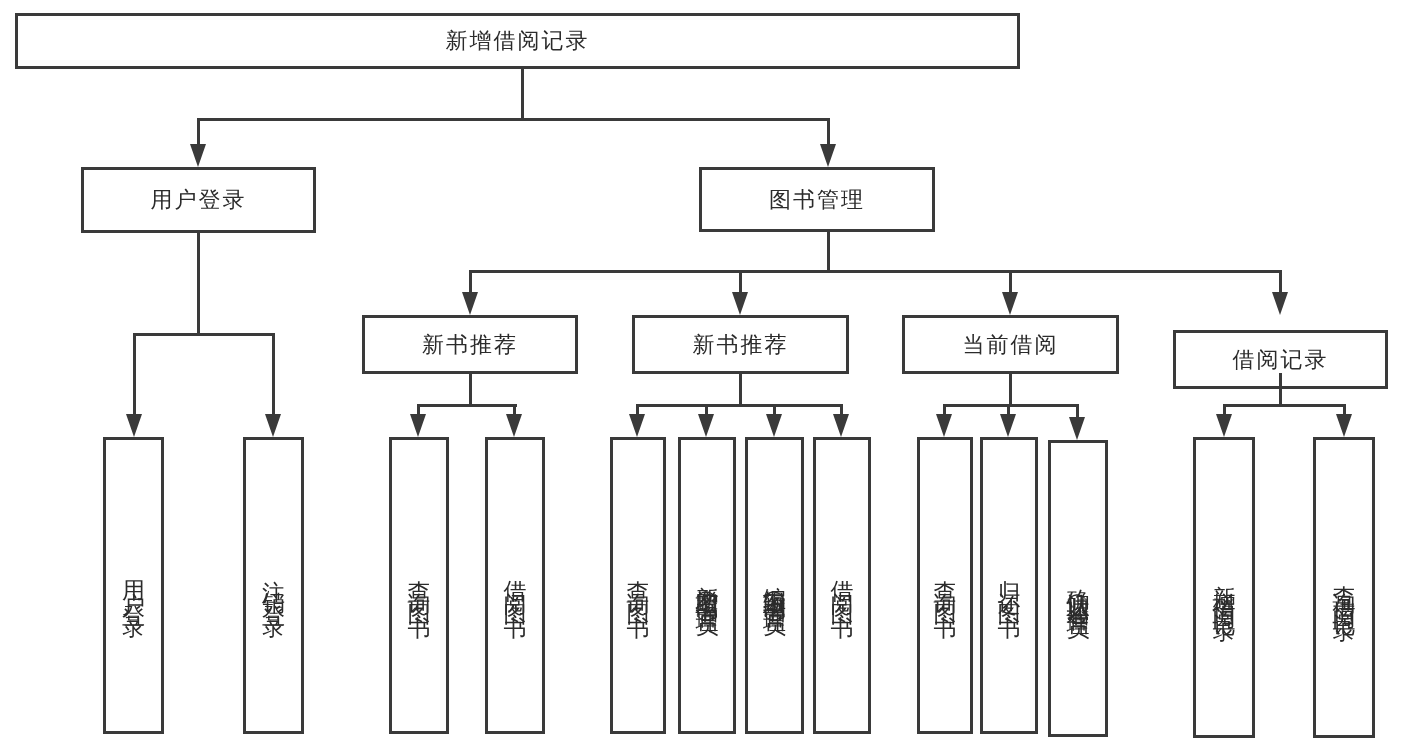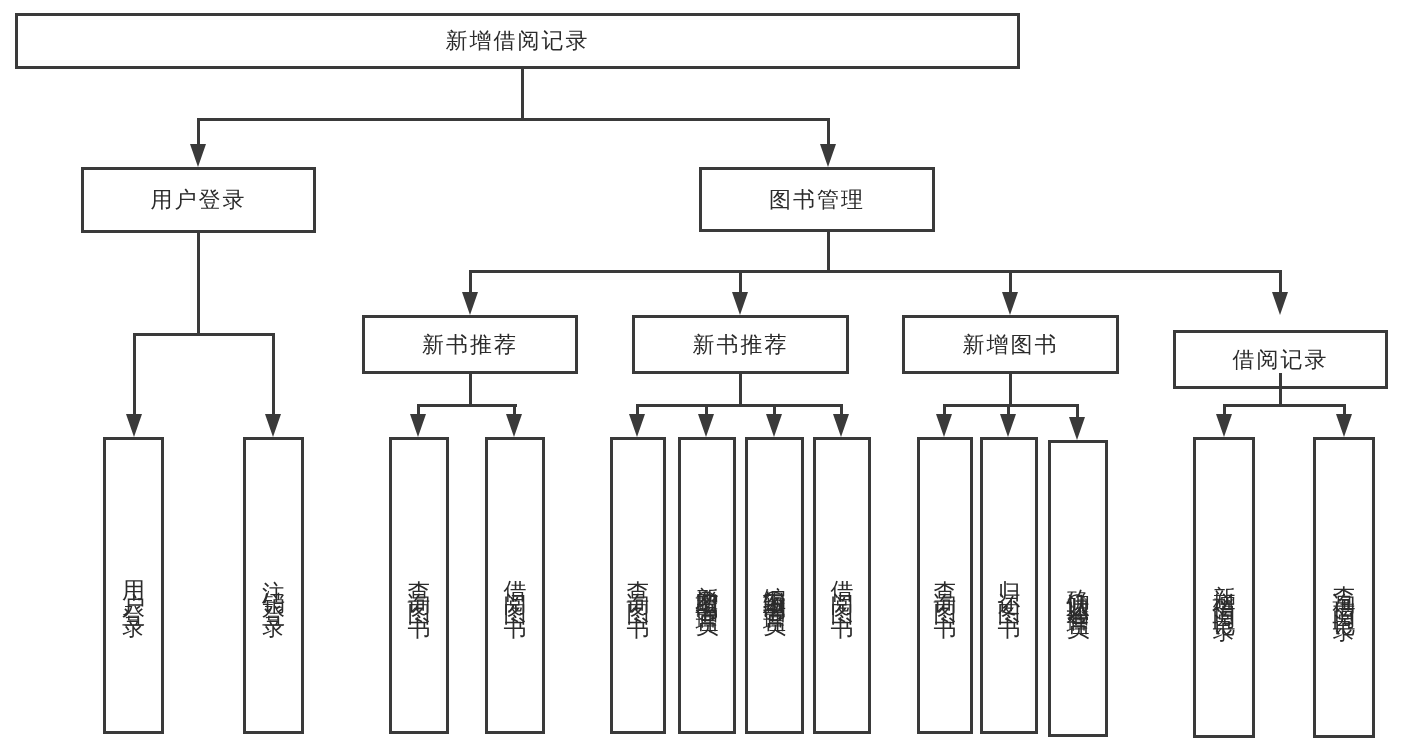--- a/index.html
+++ b/index.html
@@ -73,21 +73,21 @@
   <div class="vline" style="left:1279px; top:270px; height:24px;"></div>
   <div class="arrow" style="left:1272px; top:292px;"></div>
 
   <div class="box" style="left:362px; top:315px; width:216px; height:59px;">
     <span>新书推荐</span>
   </div>
   <div class="box" style="left:632px; top:315px; width:217px; height:59px;">
     <span>新书推荐</span>
   </div>
   <div class="box" style="left:902px; top:315px; width:217px; height:59px;">
-    <span>新增图书</span>
+    <span>当前借阅</span>
   </div>
   <div class="box" style="left:1173px; top:315px; width:215px; height:59px;margin-top:15px;">
     <span>借阅记录</span>
   </div>
 
   <div class="vline" style="left:469px; top:373px; height:34px;"></div>
   <div class="hline" style="left:417px; top:404px; width:100px;"></div>
   <div class="vline" style="left:417px; top:404px; height:13px;"></div>
   <div class="arrow" style="left:410px; top:414px;"></div>
   <div class="vline" style="left:513px; top:404px; height:13px;"></div>

